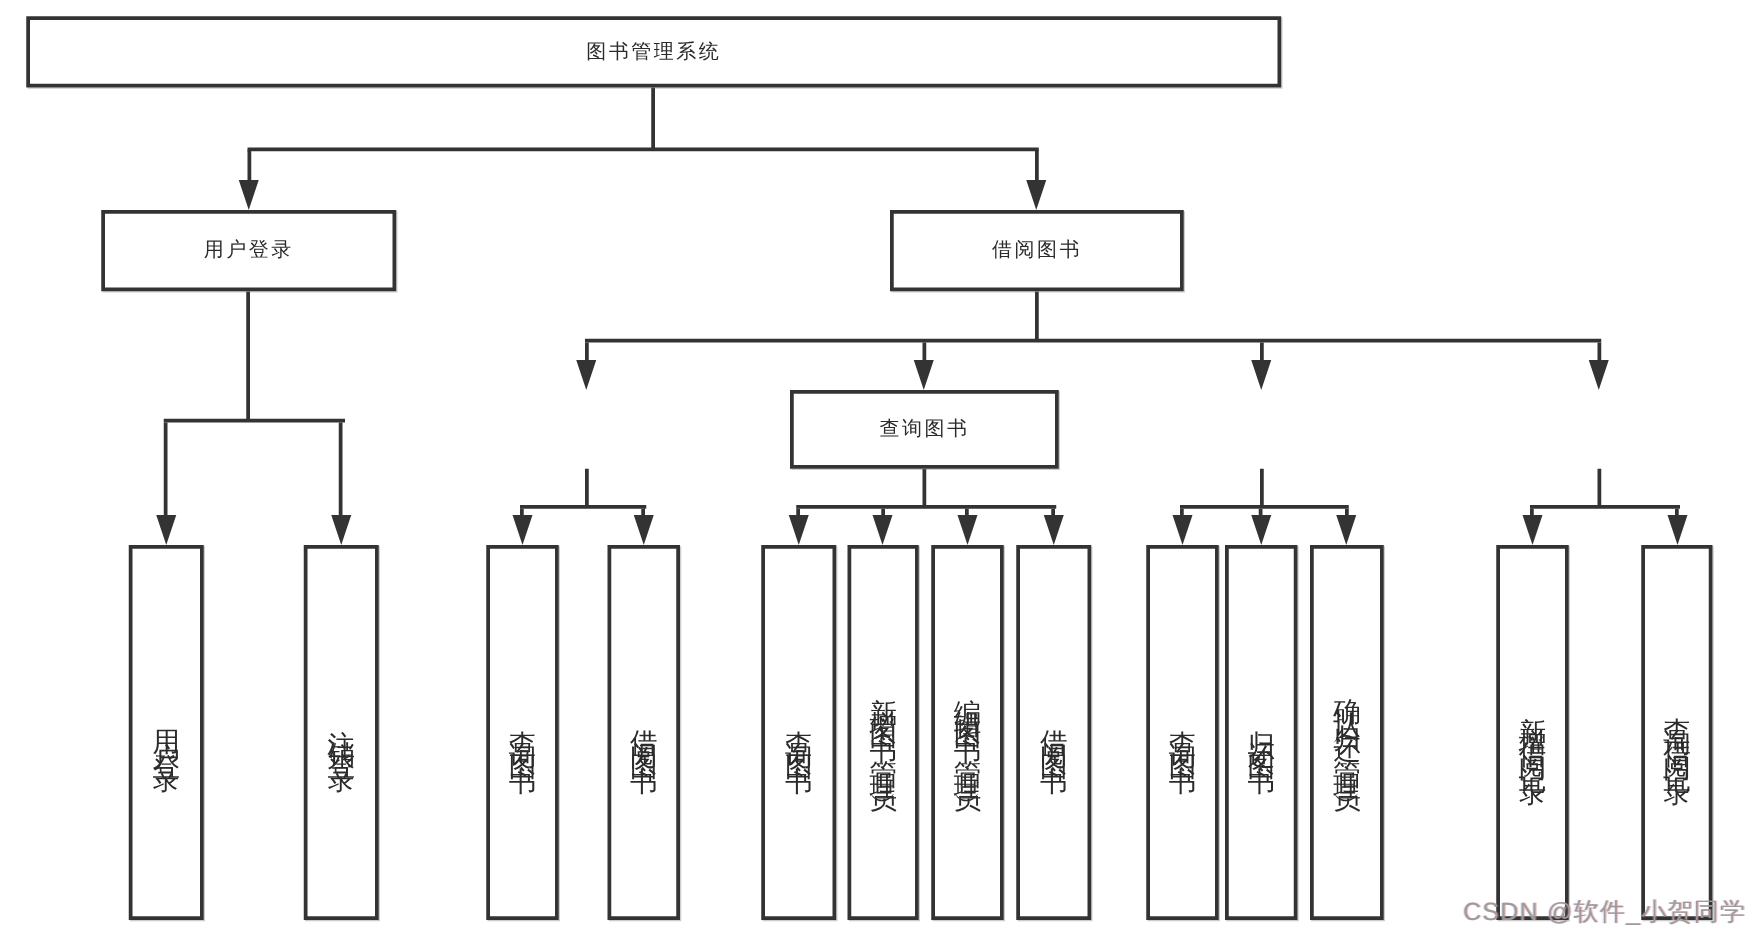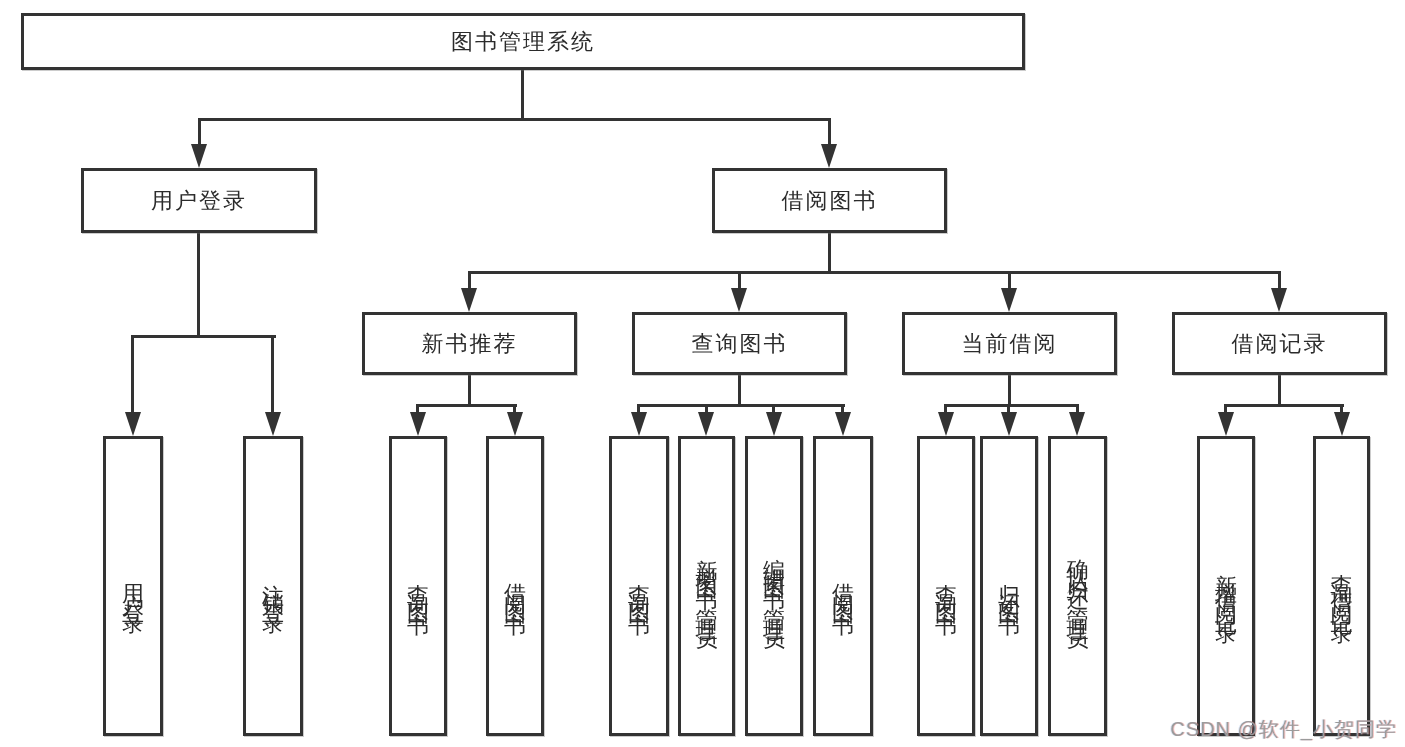--- a/index.html
+++ b/index.html
@@ -16,21 +16,21 @@
     position: absolute;
     background: #ffffff;
     border: 3px solid #333333;
     display: flex;
     align-items: center;
     justify-content: center;
     color: #2b2b2b;
     z-index: 2;
     box-shadow: 1px 1px 0 rgba(110,110,110,0.35);
   }
-  .hbox { font-size: 22px; letter-spacing: 2px; font-family: Liberation Serif, serif; }
+  .hbox { font-size: 16px; letter-spacing: 2px; font-family: Liberation Serif, serif; }
   .vbox {
     writing-mode: vertical-rl;
     font-size: 22px;
     letter-spacing: 10px;
     line-height: 1;
   }
   .line { position: absolute; background: #333333; z-index: 1; }
   .arrow {
     position: absolute;
     width: 0; height: 0;
@@ -118,31 +118,22 @@
     <span>图书管理系统</span>
   </div>
 
   <div class="box hbox" style="left:81px;top:168px;width:236px;height:65px">
     <span>用户登录</span>
   </div>
   <div class="box hbox" style="left:712px;top:168px;width:235px;height:65px">
     <span>借阅图书</span>
   </div>
 
-  <div class="box hbox" style="left:362px;top:312px;width:215px;height:63px">
-    <span>新书推荐</span>
-  </div>
   <div class="box hbox" style="left:632px;top:312px;width:215px;height:63px">
     <span>查询图书</span>
-  </div>
-  <div class="box hbox" style="left:902px;top:312px;width:215px;height:63px">
-    <span>当前借阅</span>
-  </div>
-  <div class="box hbox" style="left:1172px;top:312px;width:215px;height:63px">
-    <span>借阅记录</span>
   </div>
 
   <div class="box vbox" style="left:103px;top:436px;width:60px;height:300px">
     <span>用户登录</span>
   </div>
   <div class="box vbox" style="left:243px;top:436px;width:60px;height:300px">
     <span>注销登录</span>
   </div>
 
   <div class="box vbox" style="left:389px;top:436px;width:58px;height:300px">

